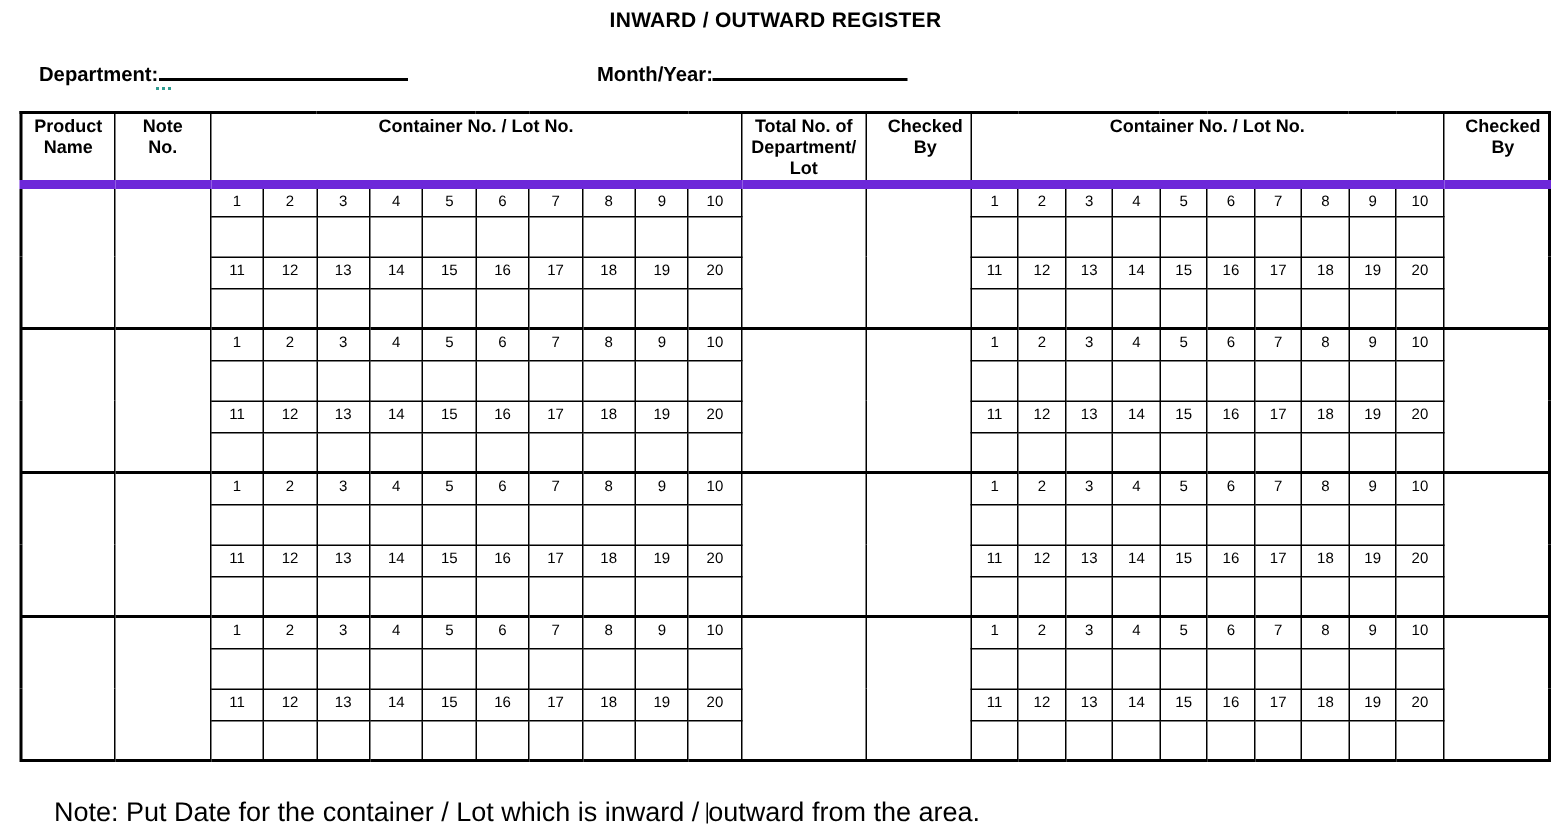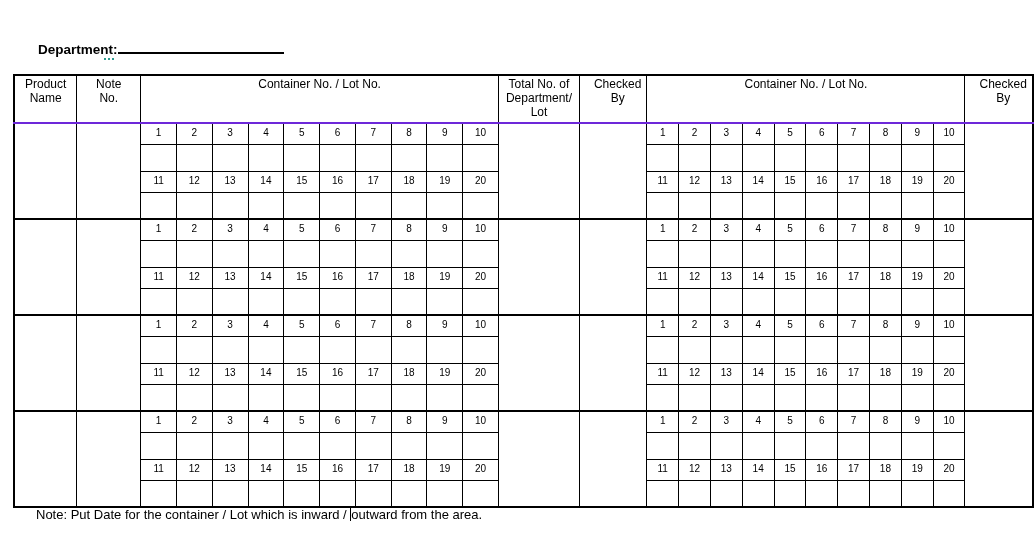--- a/index.html
+++ b/index.html
@@ -28,21 +28,21 @@
   }
   .fields {
     position: absolute;
     top: 39px;
     left: 0;
     width: 100%;
     height: 24px;
     font-size: 13.5px;
     font-weight: bold;
   }
-  .field-dept { position: absolute; left: 38px; top: 0; white-space: nowrap; }
+  .field-dept { position: absolute; left: 26px; top: 0; white-space: nowrap; }
   .field-month { position: absolute; left: 398px; top: 0; white-space: nowrap; }
   .fill-line {
     display: inline-block;
     border-bottom: 2px solid #000;
     height: 13px;
     vertical-align: baseline;
   }
   .fill-dept { width: 166px; }
   .fill-month { width: 130px; }
   .squiggle {
@@ -61,26 +61,26 @@
     table-layout: fixed;
     border: 2px solid #000;
   }
   .register th, .register td {
     border: 1px solid #000;
     padding: 0;
     overflow: hidden;
   }
   .register thead tr { height: 48px; }
   .register thead th {
-    font-weight: normal;
+    font-weight: bold;
     font-size: 12px;
     line-height: 14px;
     vertical-align: top;
     padding-top: 1px;
-    border-bottom: 2px solid #6d28d9;
+    border-bottom: 6px solid #6d28d9;
   }
   th.h-batch   { padding-left: 12px; padding-right: 12px; }
   th.h-total   { padding-left: 6px;  padding-right: 6px; }
   th.h-checked { padding-left: 14px;  padding-right: 5px; }
   col.c-product { width: 63px; }
   col.c-batch   { width: 64px; }
   col.c-numL    { width: 36px; }
   col.c-total   { width: 81px; }
   col.c-checkL  { width: 62px; }
   col.c-numR    { width: 32px; }
@@ -92,42 +92,44 @@
     line-height: 12px;
     text-align: center;
     vertical-align: top;
     padding-top: 3px;
   }
   tr.blk-end td { border-bottom: 2px solid #000; }
   td.span-cell  { border-bottom: 2px solid #000; }
   .note {
     position: absolute;
     left: 36px;
-    top: 507px;
-    font-size: 13px;
+    top: 531px;
+    font-size: 18px;
     white-space: nowrap;
   }
   .caret {
     display: inline-block;
     width: 1px;
     height: 14px;
     background: #000;
     vertical-align: -2px;
     margin-right: 0px;
   }
 </style>
 </head>
 <body>
 
 <div class="sheet">
 
+  <div class="title">INWARD / OUTWARD REGISTER</div>
 
   <div class="fields">
     <span class="field-dept"><span>Department:</span><span class="fill-line fill-dept"></span></span>
     <span class="squiggle"></span>
+    <span class="field-month"><span>Month/Year:</span><span class="fill-line fill-month"></span></span>
   </div>
 
   <table class="register">
     <colgroup>
       <col class="c-product">
       <col class="c-batch">
       <col class="c-numL" span="10">
       <col class="c-total">
       <col class="c-checkL">
       <col class="c-numR" span="10">

